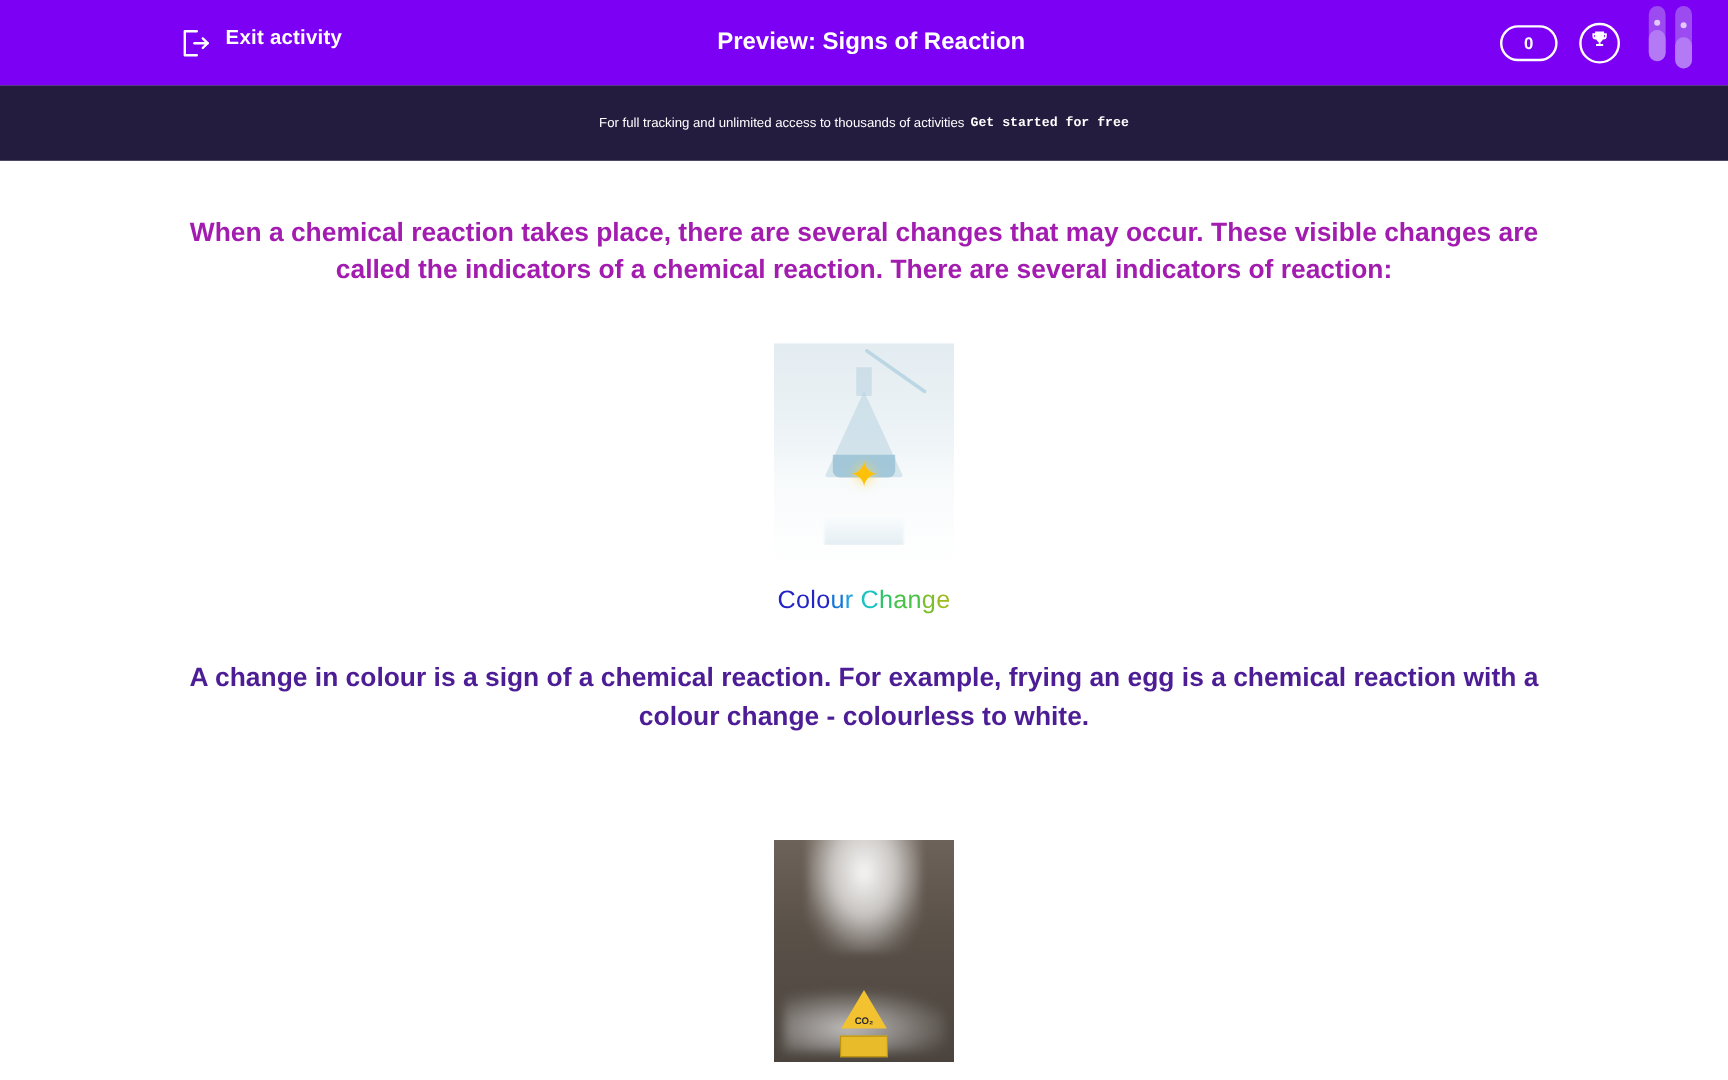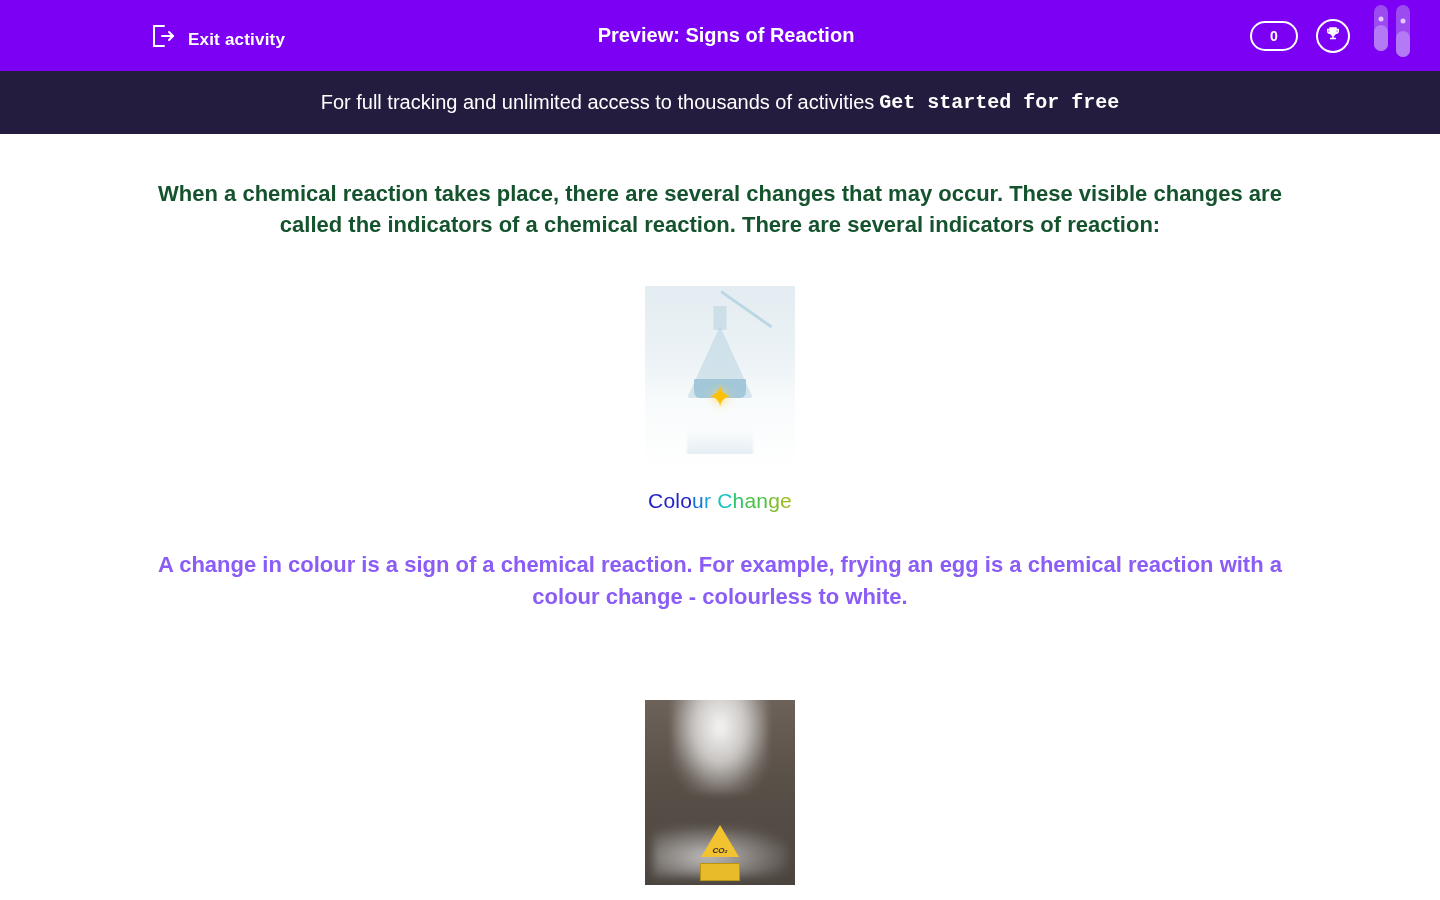--- a/index.html
+++ b/index.html
@@ -15,21 +15,21 @@
   .topbar {
     position: relative;
     height: 71px;
     background: #7c00f3;
     display: flex;
     align-items: center;
     color: #ffffff;
   }
   .exit-activity {
     display: flex;
-    align-items: flex-end;
+    align-items: flex-start;
     gap: 12px;
     margin-left: 148px;
     cursor: pointer;
   }
   .exit-icon { width: 28px; height: 28px; display: block; }
   .exit-label {
     font-size: 17px;
     font-weight: 700;
     letter-spacing: .2px;
     color: #ffffff;
@@ -87,37 +87,37 @@
   }
 
   
   .promo {
     height: 63px;
     background: #231c3f;
     display: flex;
     align-items: center;
     justify-content: center;
     color: #ffffff;
-    font-size: 20px;
+    font-size: 11px;
   }
   .promo b { font-weight: 700; margin-left: 5px; font-family: Liberation Mono, monospace; }
   .promo-link { color: #ffffff; text-decoration: none; font-weight: 700; cursor: pointer; }
 
   
   .content {
     padding-top: 44px;
     text-align: center;
   }
   .intro {
     width: 1140px;
     margin: 0 auto;
     font-size: 22px;
     line-height: 1.42;
     font-weight: 700;
-    color: #14532d;
+    color: #a21caf;
   }
 
   .section { margin-top: 46px; }
 
   .img-frame {
     width: 150px;
     height: 185px;
     margin: 0 auto;
     overflow: hidden;
     position: relative;
@@ -211,21 +211,20 @@
     border-right: 19px solid transparent;
     border-bottom: 32px solid #f2c230;
   }
   .co2-text {
     position: absolute;
     left: 50%; bottom: 30px;
     transform: translateX(-50%);
     font-size: 8px;
     font-weight: 700;
     color: #2b2b2b;
-    font-style: italic;
   }
   .co2-box {
     position: absolute;
     left: 50%; bottom: 4px;
     transform: translateX(-50%);
     width: 40px; height: 18px;
     background: #e8bb2a;
     border: 1px solid #bb9512;
   }
 
@@ -243,21 +242,21 @@
   .caption .c5 { color: #4cc14a; }
   .caption .c6 { color: #7dbe2c; }
   .caption .c7 { color: #9bbb1e; }
 
   .body-text {
     width: 1140px;
     margin: 36px auto 0;
     font-size: 22px;
     line-height: 1.42;
     font-weight: 700;
-    color: #8b5cf6;
+    color: #4c1d95;
   }
   .gap { height: 42px; }
 </style>
 </head>
 <body>
 
 <div class="topbar">
 
   <div class="exit-activity">
     <span class="exit-icon">

